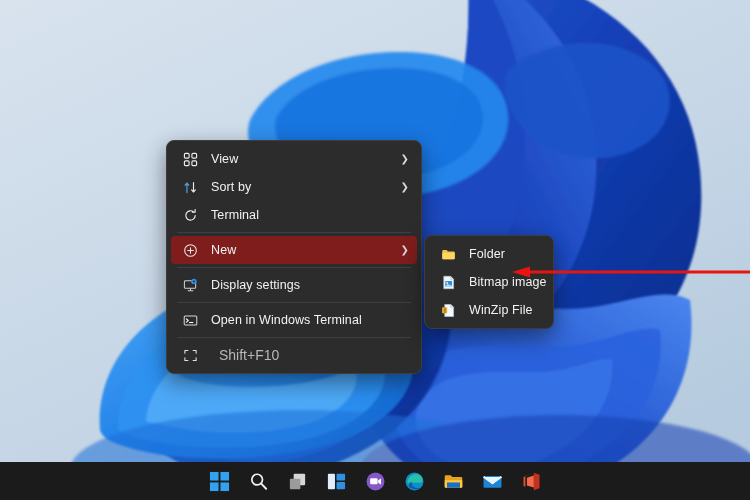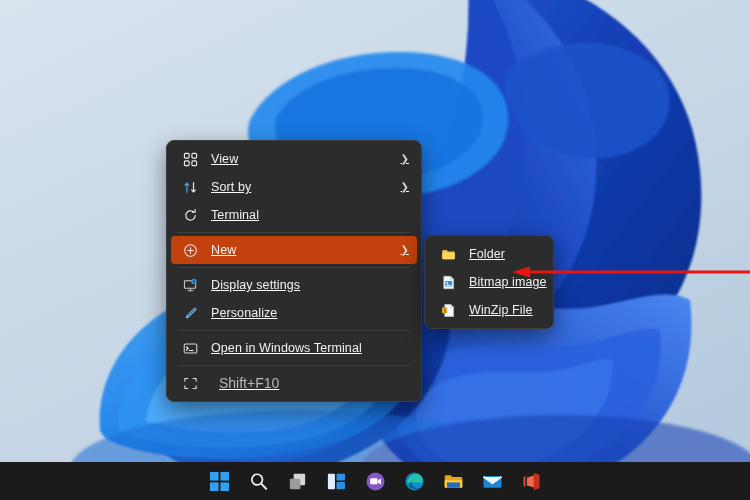--- a/index.html
+++ b/index.html
@@ -41,23 +41,22 @@
   .menu-item {
     position: relative;
     display: flex;
     align-items: center;
     height: 28px;
     margin: 0 4px;
     padding: 0 8px 0 10px;
     border-radius: 4px;
     cursor: default;
     white-space: nowrap;
-    text-decoration: underline;
-  }
-  .menu-item.highlighted { background: #c2410c; }
+  }
+  .menu-item.highlighted { background: #7f1d1d; }
   .menu-item .mi-icon {
     width: 18px; height: 18px;
     flex: 0 0 18px;
     display: flex; align-items: center; justify-content: center;
     margin-right: 12px;
   }
   .menu-item .mi-label {
     flex: 1 1 auto;
     font-size: 12.5px;
     letter-spacing: .1px;
@@ -317,29 +316,20 @@
           <rect x="1.5" y="3" width="12" height="8" rx="1" fill="none" stroke="#cfcfcf" stroke-width="1.1"></rect>
           <path d="M5.5 13.6 H10.5" stroke="#cfcfcf" stroke-width="1.1" stroke-linecap="round"></path>
           <path d="M8 11 V13.6" stroke="#cfcfcf" stroke-width="1.1"></path>
           <circle cx="11.6" cy="3.6" r="2.9" fill="#2f8fe0"></circle>
           <circle cx="11.6" cy="3.6" r="1.05" fill="#2c2c2c"></circle>
         </svg>
       </span>
       <span class="mi-label">Display settings</span>
     </div>
 
-    <div class="menu-item">
-      <span class="mi-icon ico">
-        <svg width="15" height="15" viewBox="0 0 16 16">
-          <path d="M12.6 2.2 L13.9 3.5 L5.6 11.9 L3.6 12.6 L4.2 10.5 Z" fill="none" stroke="#7fc0ef" stroke-width="1.1" stroke-linejoin="round"></path>
-          <path d="M4.25 10.5 L5.55 11.85" stroke="#7fc0ef" stroke-width="1"></path>
-        </svg>
-      </span>
-      <span class="mi-label">Personalize</span>
-    </div>
 
     <div class="separator"></div>
 
     <div class="menu-item">
       <span class="mi-icon ico">
         <svg width="15" height="15" viewBox="0 0 16 16">
           <rect x="1.3" y="3.2" width="13.4" height="9.6" rx="1.1" fill="none" stroke="#d8d8d8" stroke-width="1.1"></rect>
           <path d="M3.6 6.2 L5.6 8 L3.6 9.8" fill="none" stroke="#ffffff" stroke-width="1.15" stroke-linecap="round" stroke-linejoin="round"></path>
           <path d="M7 10.2 H10.6" stroke="#ffffff" stroke-width="1.15" stroke-linecap="round"></path>
         </svg>

